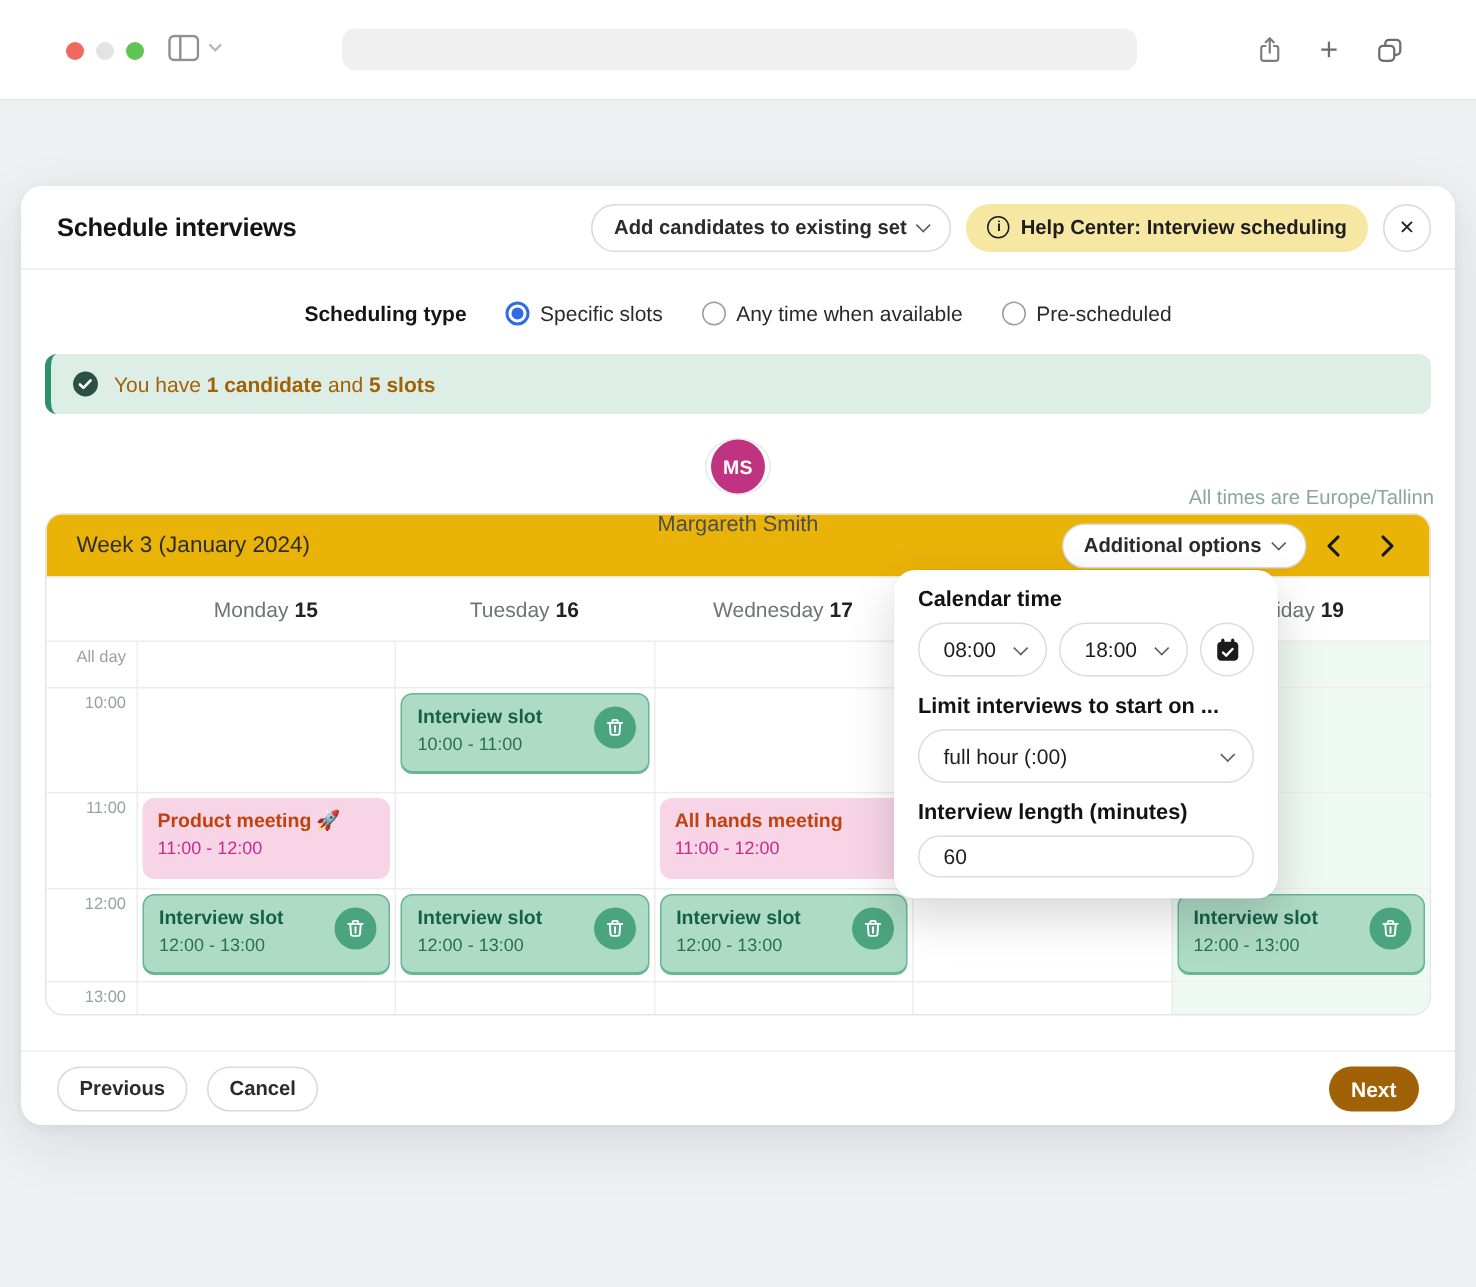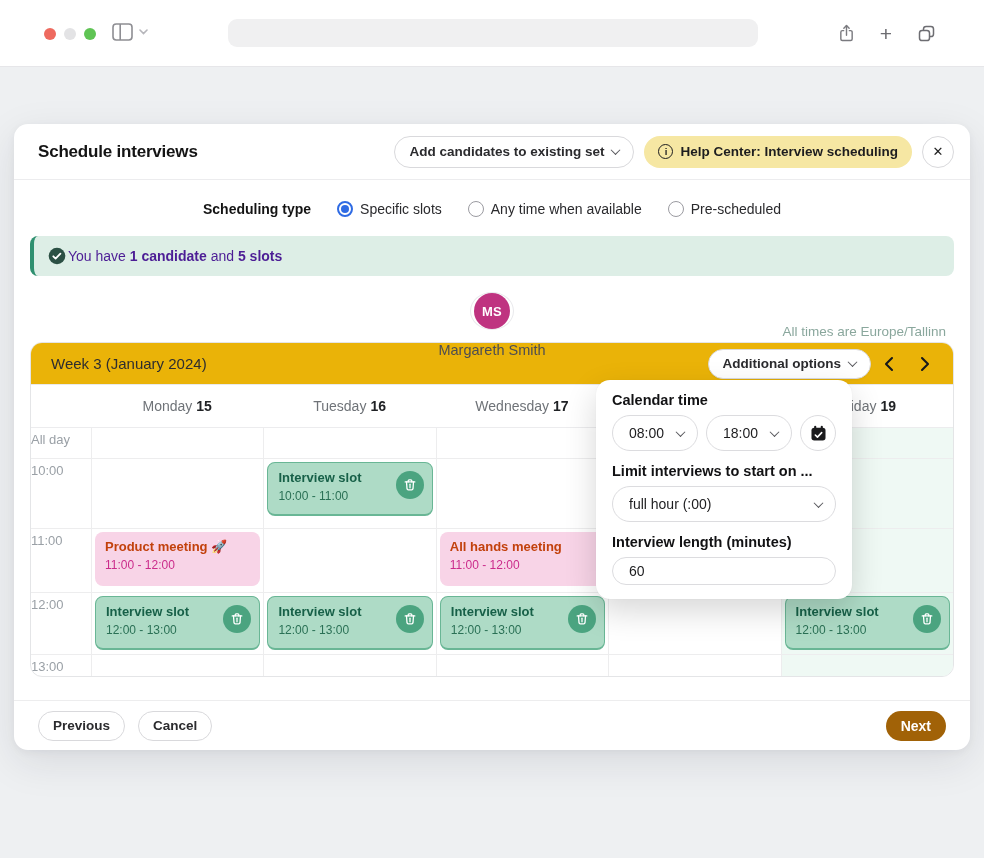--- a/index.html
+++ b/index.html
@@ -46,50 +46,50 @@
            font-size:14px; padding-top:4px; }
   .sched-label { font-weight:700; color:#141414; }
   .radio { display:inline-flex; align-items:center; gap:7px; color:#2a2a2d; cursor:pointer; }
   .rb { width:16px; height:16px; border-radius:50%; border:1.5px solid #9b9ba1; background:#fff;
         display:inline-flex; align-items:center; justify-content:center; }
   .rb.on { border:2px solid #2f6be4; }
   .rb.on::after { content:""; width:8px; height:8px; border-radius:50%; background:#2f6be4; }
 
   
   .banner { margin:2px 16px 12px; height:40px; background:#ddeee6; border-left:4px solid #2f9070;
-            border-radius:8px; display:flex; align-items:center; gap:2px; padding:0 14px;
-            font-size:14px; color:#4c1d95; }
+            border-radius:8px; display:flex; align-items:center; gap:10px; padding:0 14px;
+            font-size:14px; color:#a16207; }
   .banner b { font-weight:700; }
 
   
   .person { display:flex; align-items:center; gap:12px; padding:4px 24px 0; height:46px;flex-direction:column; }
   .avatar-ring { width:44px; height:44px; border-radius:50%; border:1px solid #e9e9ec; background:#fff;
                  display:flex; align-items:center; justify-content:center; }
   .avatar { width:36px; height:36px; border-radius:50%; background:#bf3380; color:#fff; font-size:13px;
             font-weight:700; display:flex; align-items:center; justify-content:center; letter-spacing:.3px; }
   .p-name { font-size:14.5px; color:#4d4d52; }
-  .tz { text-align:right; padding:0 24px; margin-top:-10px; height:18px; font-size:13.5px; color:#8aa79d; }
+  .tz { text-align:right; padding:0 14px; margin-top:-10px; height:18px; font-size:13.5px; color:#8aa79d; }
 
   
   .cal { margin:0 16px; border:1px solid #e4e5e7; border-radius:12px; overflow:hidden; background:#fff; }
   .cal-top { height:42px; background:#eab308; border-bottom:1px solid #e9e9eb; display:flex;
              align-items:center; padding:0 10px 0 20px; }
   .week-label { font-size:15px; color:#2d2d30; }
   .opt-pill { margin-left:auto; height:30px; box-shadow:0 1px 2px rgba(0,0,0,.04); }
   .nav-btn { width:36px; height:30px; background:none; border:none; display:flex; align-items:center;
              justify-content:center; cursor:pointer; }
   .cal-days { display:grid; grid-template-columns:60px repeat(5,1fr); height:43px; align-items:center;
               border-bottom:1px solid #ececee; font-size:14px; background:#fff; }
   .day-h { text-align:center; color:#6f7378; }
   .day-h b { color:#202225; font-weight:700; margin-left:4px; }
   .cal-row { display:grid; grid-template-columns:60px repeat(5,1fr); }
   .cal-row + .cal-row { border-top:1px solid #ededee; }
   .r-allday { height:30px; } .r-h10 { height:70px; } .r-h11 { height:64px; }
   .r-h12 { height:62px; } .r-h13 { height:22px; }
-  .tl { font-size:13px; color:#9aa0a6; padding:4px 7px 0 0; }
+  .tl { font-size:11px; color:#9aa0a6; text-align:right; padding:4px 7px 0 0; }
   .cell { border-left:1px solid #ededee; position:relative; }
   .fri { background:#eff9f4; }
 
   .ev { margin:3px 3px 0; height:54px; border-radius:8px; padding:7px 10px; position:relative; }
   .ev-slot { background:#aedbc6; border:1px solid #69b695; border-bottom-width:2px; }
   .ev-busy { background:#f8d4e7; }
   .ev-title { font-size:13px; font-weight:700; color:#176048; white-space:nowrap; overflow:hidden; }
   .ev-busy .ev-title { color:#c2410c; }
   .ev-time { font-size:12px; color:#2a7055; margin-top:4px; }
   .ev-busy .ev-time { color:#cb2b8b; font-weight:500; }

